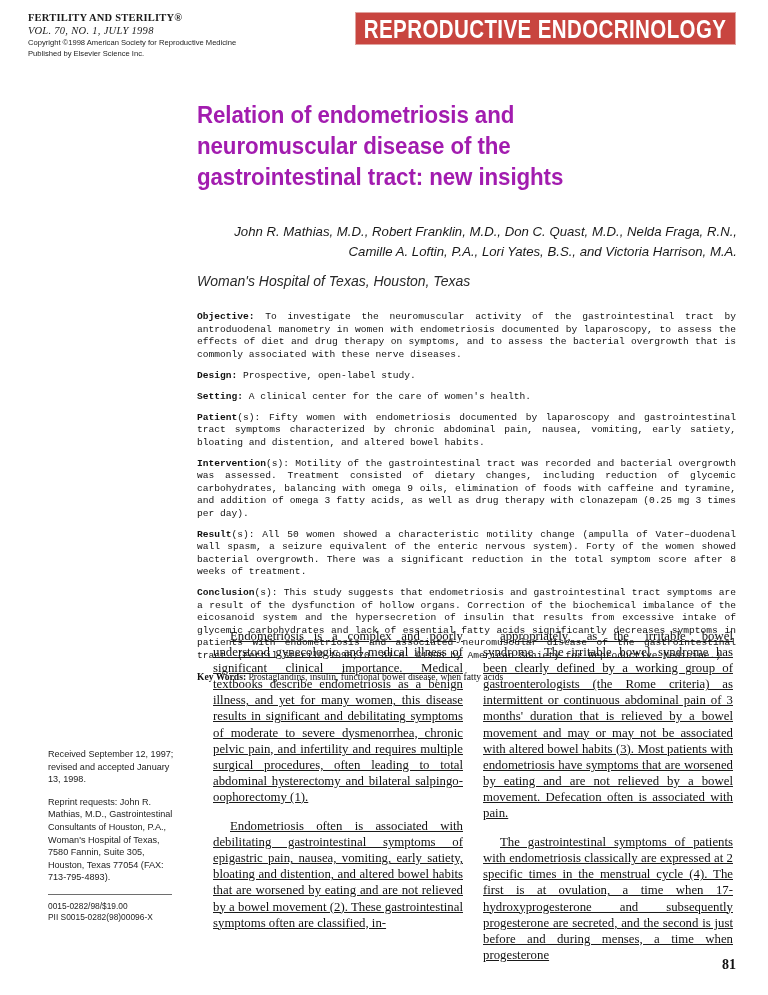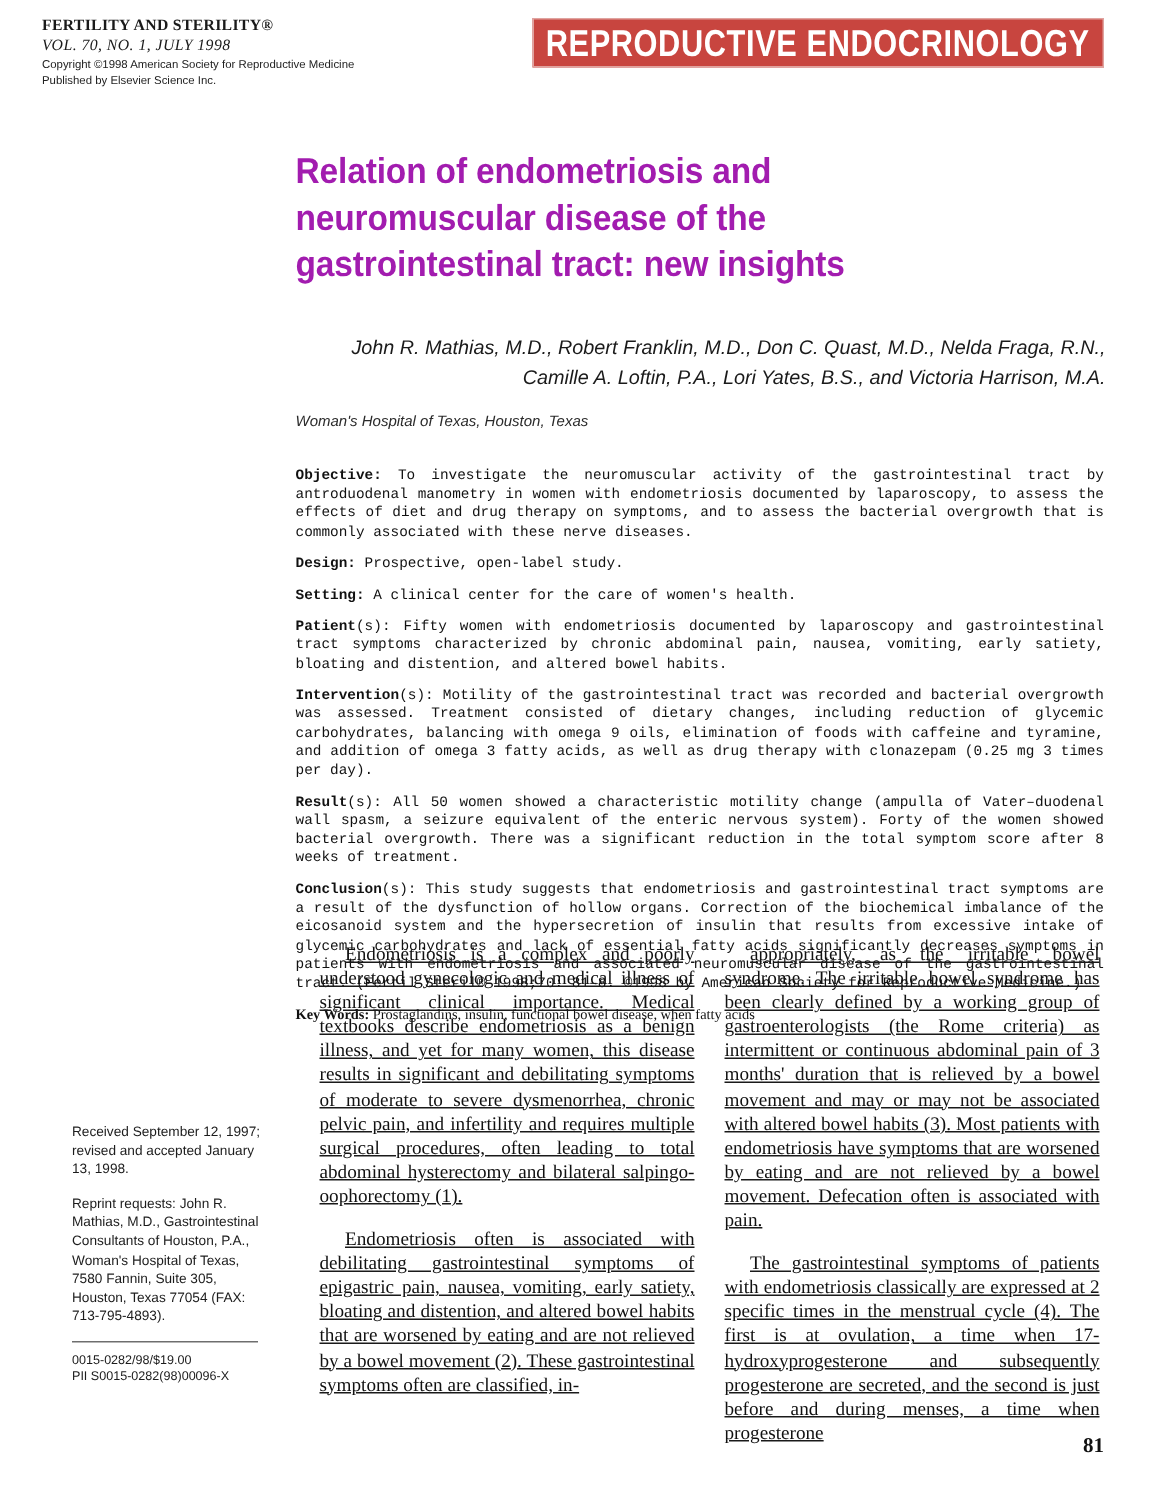--- a/index.html
+++ b/index.html
@@ -98,21 +98,21 @@
     font-size: 13.2px;
     line-height: 19.5px;
     color: #1a1a1a;
   }
   #author-list .aline { display: block; text-align: right; }
 
   #affiliation {
     margin-top: 14px;
     font-family: "Liberation Sans", sans-serif;
     font-style: italic;
-    font-size: 10px;
+    font-size: 14px;
     line-height: 13px;
     color: #2a2a2a;
   }
 
   
   #abstract {
     position: absolute;
     left: 197px;
     top: 311px;
     width: 539px;

